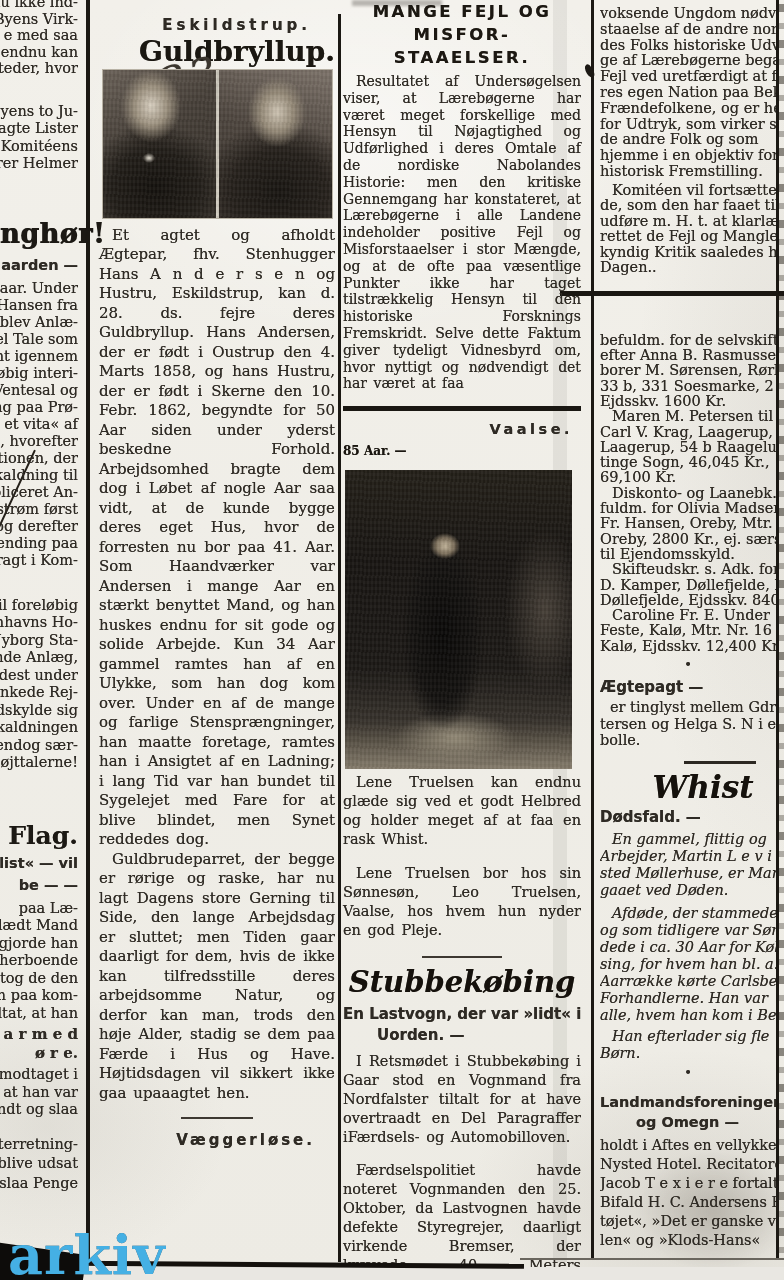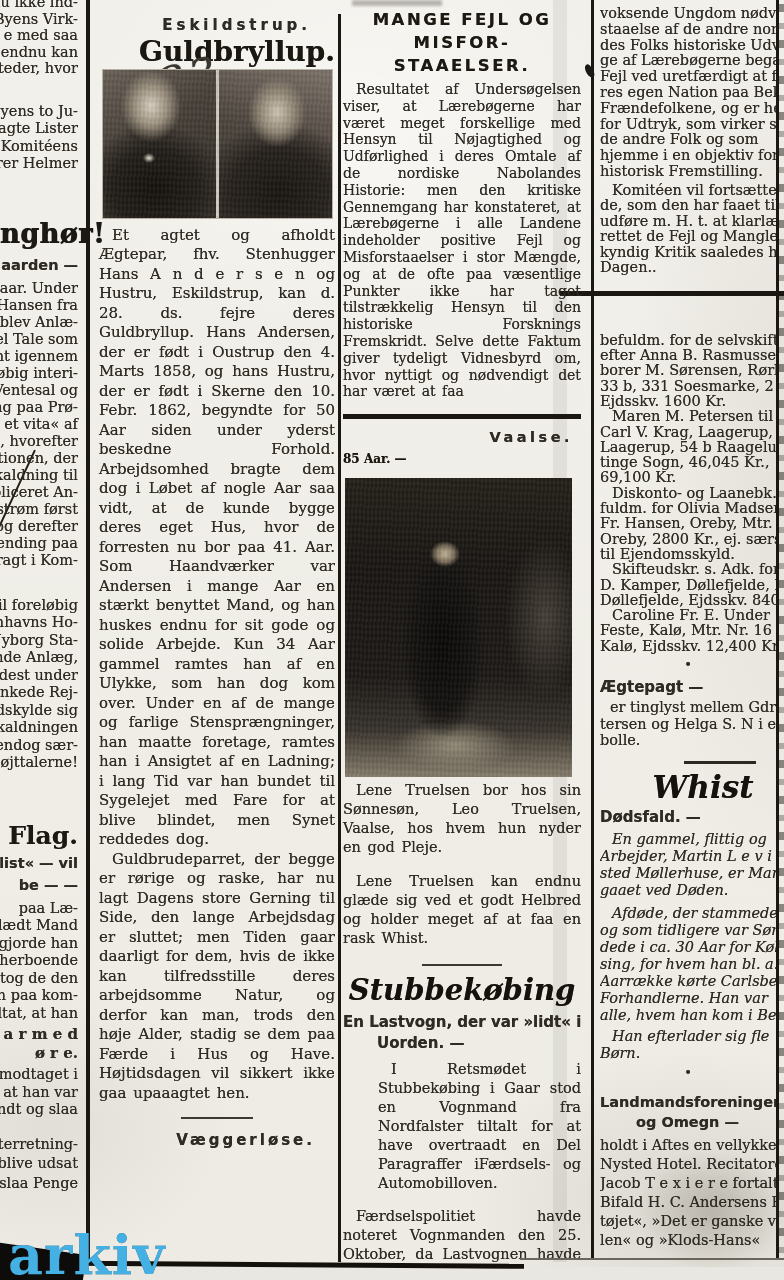--- a/index.html
+++ b/index.html
@@ -51,39 +51,39 @@
     linear-gradient(200deg,#7d736a 0%,#4e463f 45%,#36302a 100%);}
   .grain{position:absolute;inset:0;opacity:.45;background:
     repeating-linear-gradient(93deg,rgba(255,255,255,.07) 0 2px,rgba(0,0,0,.08) 2px 4px),
     repeating-linear-gradient(2deg,rgba(255,255,255,.05) 0 3px,rgba(0,0,0,.06) 3px 6px);}
   .divider{height:2px;background:#3d3831;}
   .div2{width:72px;margin:14px auto 0;}
   .vaeg{margin-top:12px;text-align:right;padding-right:20px;font-size:15px;letter-spacing:3px;font-weight:bold;}
 
   
   .col3{left:343px;width:238px;}
-  .bighead-caps{margin-top:8px;text-align:center;font-size:16.5px;line-height:23px;font-weight:bold;letter-spacing:2.5px;color:#1c1812;}
+  .bighead-caps{text-align:center;font-size:16.5px;line-height:23px;font-weight:bold;letter-spacing:2.5px;color:#1c1812;}
   .research{margin-top:4px;font-size:14px;line-height:16.8px;}
   .thickrule{height:5px;background:#1a1712;margin-top:14px;}
   .place3{margin-top:10px;text-align:right;padding-right:8px;font-size:14.5px;letter-spacing:3.5px;font-weight:bold;}
   .age{margin-top:4px;font-size:12px;font-weight:bold;line-height:21px;color:#1a1610;}
   .photo2{position:relative;margin:8px 0 0 2px;width:227px;height:299px;overflow:hidden;background:
     radial-gradient(ellipse 15px 13px at 100px 76px,#c4b69c 0%,#7d705c 60%,rgba(125,112,92,0) 100%),
     radial-gradient(ellipse 42px 95px at 98px 165px,#0a0908 0%,#141210 70%,rgba(20,18,16,0) 100%),
     radial-gradient(ellipse 60px 26px at 110px 268px,#938a77 0%,rgba(147,138,119,0) 100%),
     radial-gradient(ellipse 40px 80px at 200px 140px,#463f37 0%,rgba(70,63,55,0) 100%),
     linear-gradient(0deg,#857c6c 0%,#5a5347 9%,#37322c 16%,#1c1916 34%,#191613 70%,#242019 100%);}
   .bday{margin-top:4px;font-size:14.5px;line-height:19px;}
   .bday1{margin-top:12px;}
   .div3{width:80px;margin:16px auto 0;}
   .townhead{margin-top:6px;text-align:center;font-size:29px;line-height:36px;font-weight:bold;font-style:italic;color:#15110c;}
   .subhead3{font-size:15px;line-height:21px;font-weight:bold;margin-top:4px;}
   .subhead3 .ln+.ln{padding-left:34px;}
   .truckp{margin-top:2px;font-size:14.5px;line-height:19px;}
-  .truckp1{margin-top:6px;margin-left:35px;}
+  .truckp1{margin-top:6px;}
 
   
   .col4{left:600px;width:176px;height:1266px;overflow:hidden;font-size:14.5px;}
   .u-lines{margin-top:6px;line-height:15.8px;}
   .k-lines{margin-top:3px;line-height:15.5px;}
   .k-lines .ln:first-child{text-indent:12px;}
   .reg{line-height:15.3px;}
   .reg .ln:first-child{text-indent:12px;}
   .reg-a .ln:first-child{text-indent:0;}
   .bullet{text-align:center;font-size:13px;line-height:14px;margin-top:4px;}
@@ -229,22 +229,22 @@
       <div>MANGE FEJL OG MISFOR-</div>
       <div>STAAELSER.</div>
     </div>
     <p class="research just ind" style="margin:4px 0 0;">Resultatet af Undersøgelsen viser, at Lærebøgerne har været meget forskellige med Hensyn til Nøjagtighed og Udførlighed i deres Omtale af de nordiske Nabolandes Historie: men den kritiske Gennemgang har konstateret, at Lærebøgerne i alle Landene indeholder positive Fejl og Misforstaaelser i stor Mængde, og at de ofte paa væsentlige Punkter ikke har taget tilstrækkelig Hensyn til den historiske Forsknings Fremskridt. Selve dette Faktum giver tydeligt Vidnesbyrd om, hvor nyttigt og nødvendigt det har været at faa</p>
     <div class="thickrule"></div>
     <div class="place3 sans">Vaalse.</div>
     <div class="age">85 Aar. —</div>
     <div class="photo2">
       <div class="grain"></div>
     </div>
+    <p class="bday just ind">Lene Truelsen kan endnu glæde sig ved et godt Helbred og holder meget af at faa en rask Whist.</p>
     <p class="bday just ind">Lene Truelsen bor hos sin Sønnesøn, Leo Truelsen, Vaalse, hos hvem hun nyder en god Pleje.</p>
-    <p class="bday just ind">Lene Truelsen kan endnu glæde sig ved et godt Helbred og holder meget af at faa en rask Whist.</p>
     <div class="divider div3"></div>
     <div class="townhead">Stubbekøbing</div>
     <div class="subhead3 sans">
       <div class="ln">En Lastvogn, der var »lidt« i</div>
         <div class="ln">Uorden. —</div>
     </div>
     <p class="truckp truckp1 just ind">I Retsmødet i Stubbekøbing i Gaar stod en Vognmand fra Nordfalster tiltalt for at have overtraadt en Del Paragraffer iFærdsels- og Automobilloven.</p>
     <p class="truckp just ind">Færdselspolitiet havde noteret Vognmanden den 25. Oktober, da Lastvognen havde defekte Styregrejer, daarligt virkende Bremser, der krævede 40 Meters Bremselængde, defekte Numerplader, tildækket Baglygte, uden Hastighedspaaskrift og med en Overlast paa 1344 kg.</p>
 
   </div>

